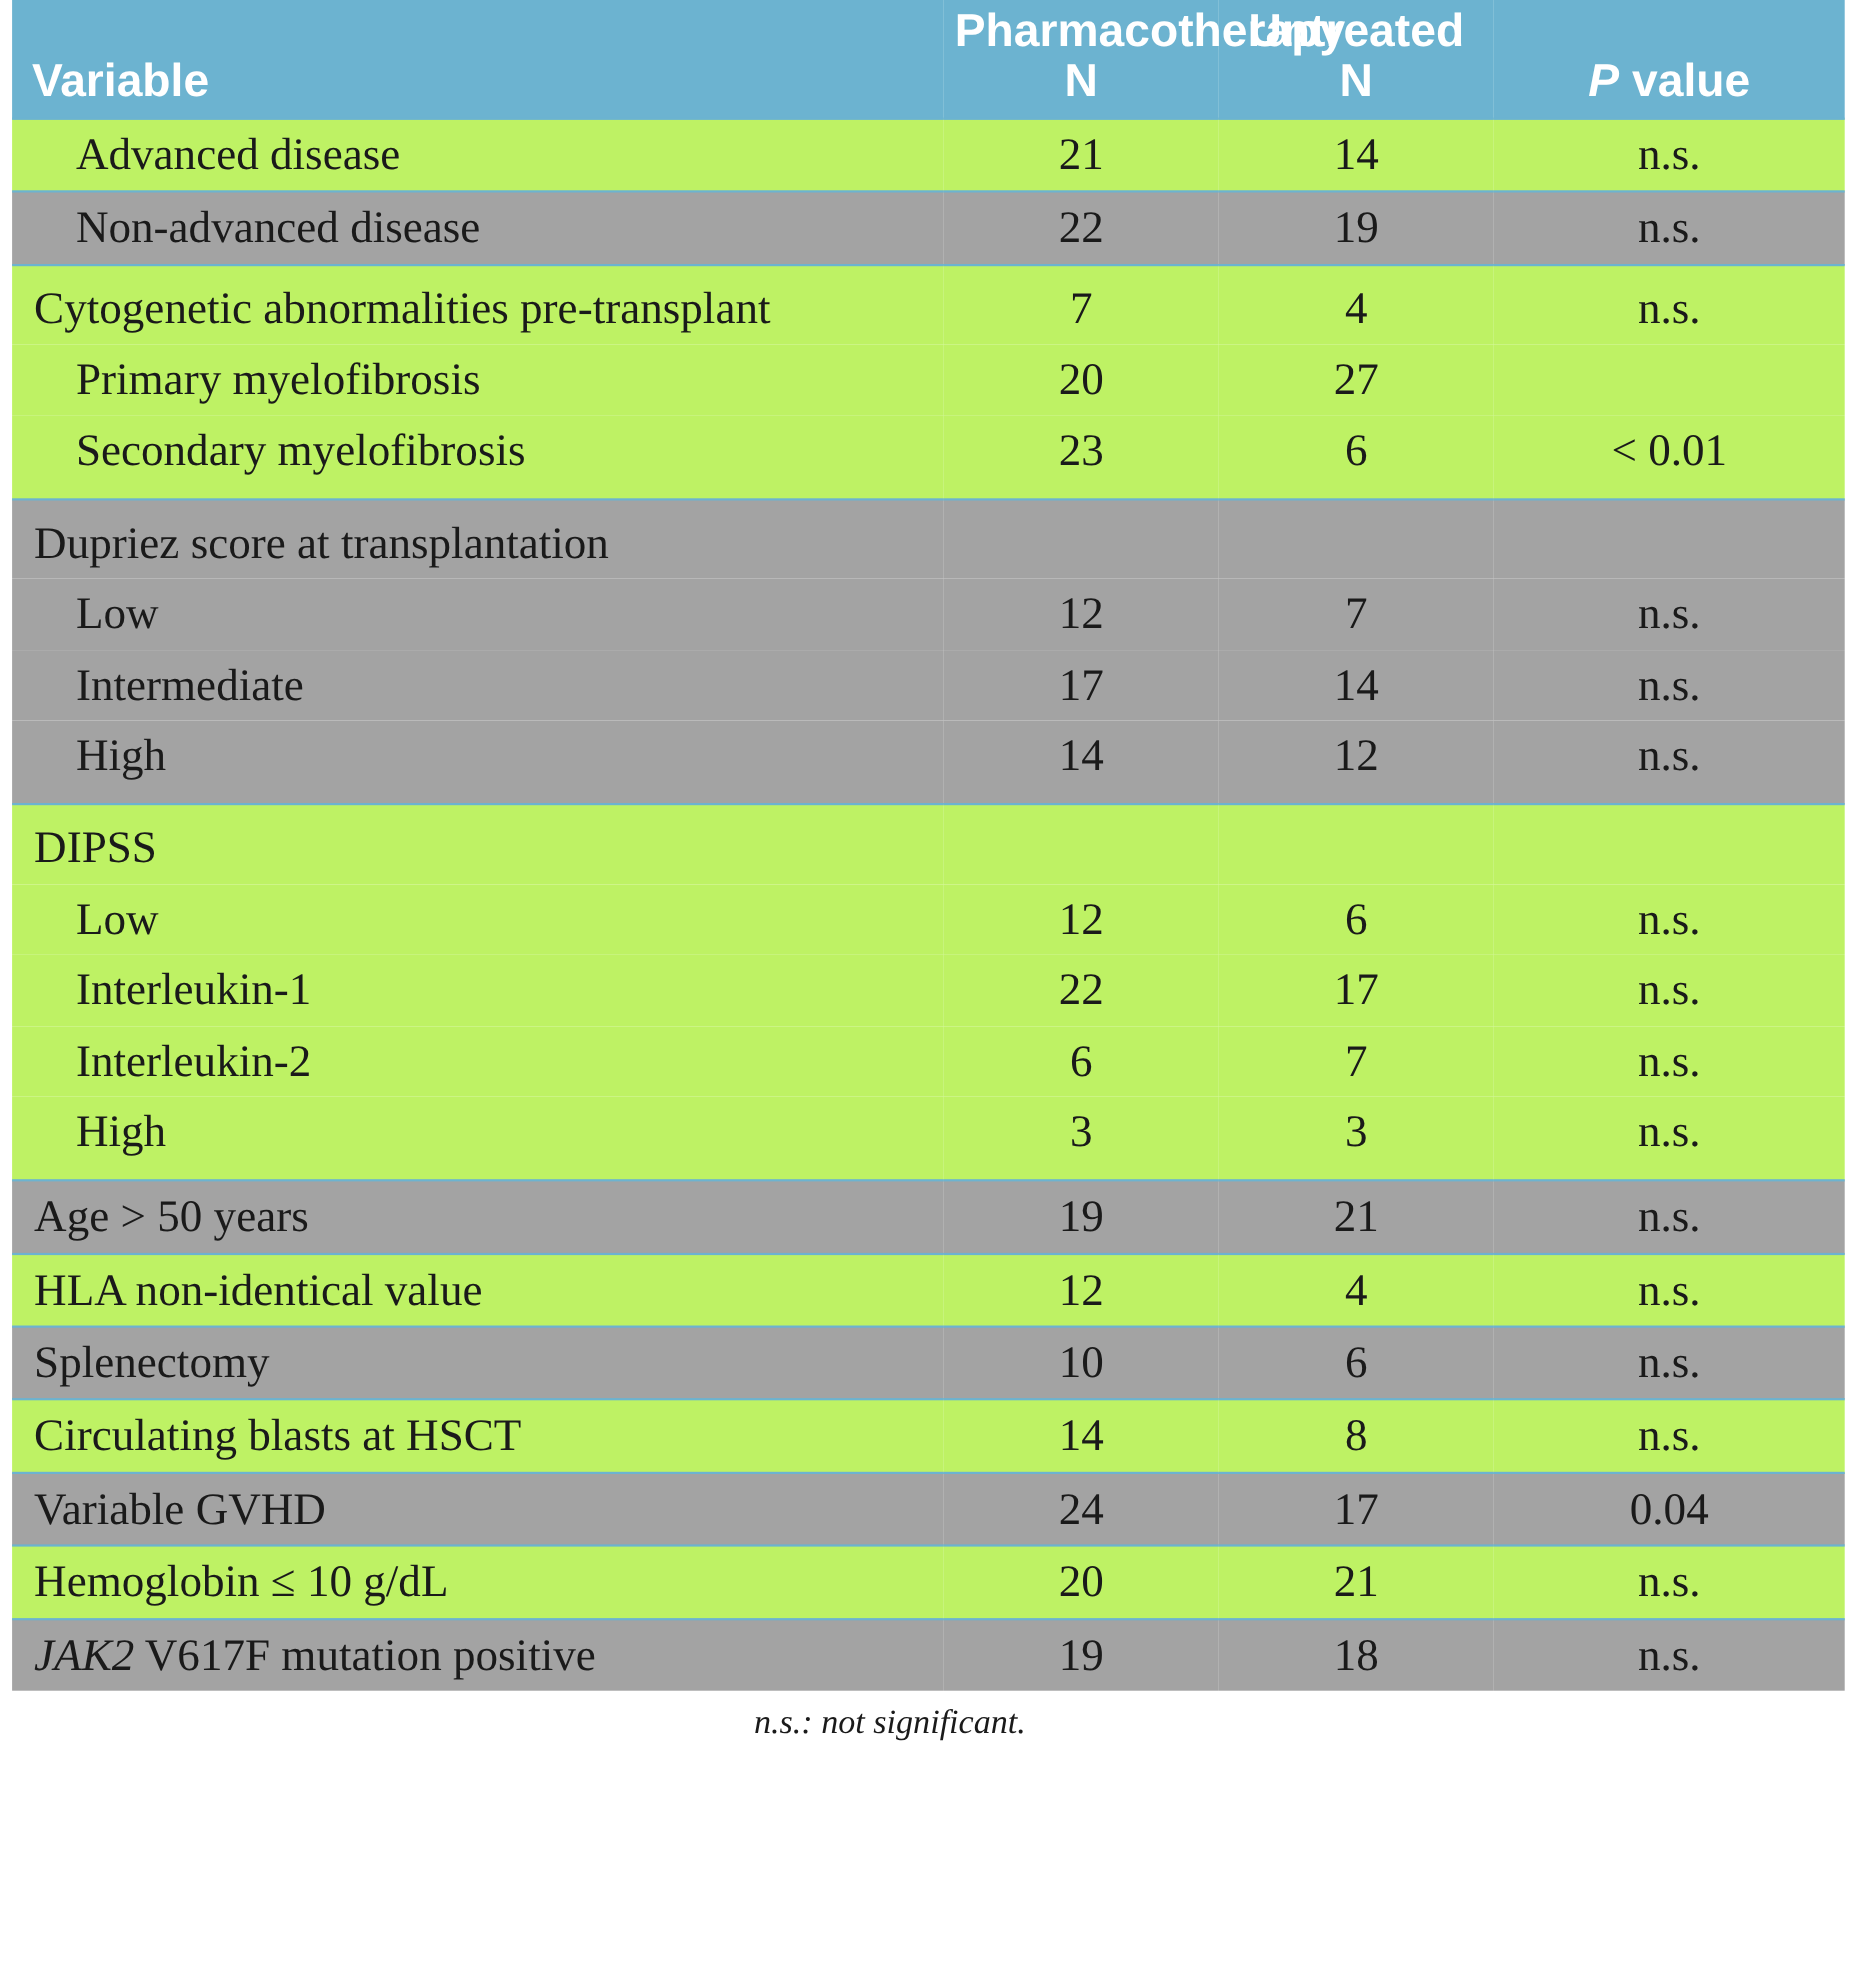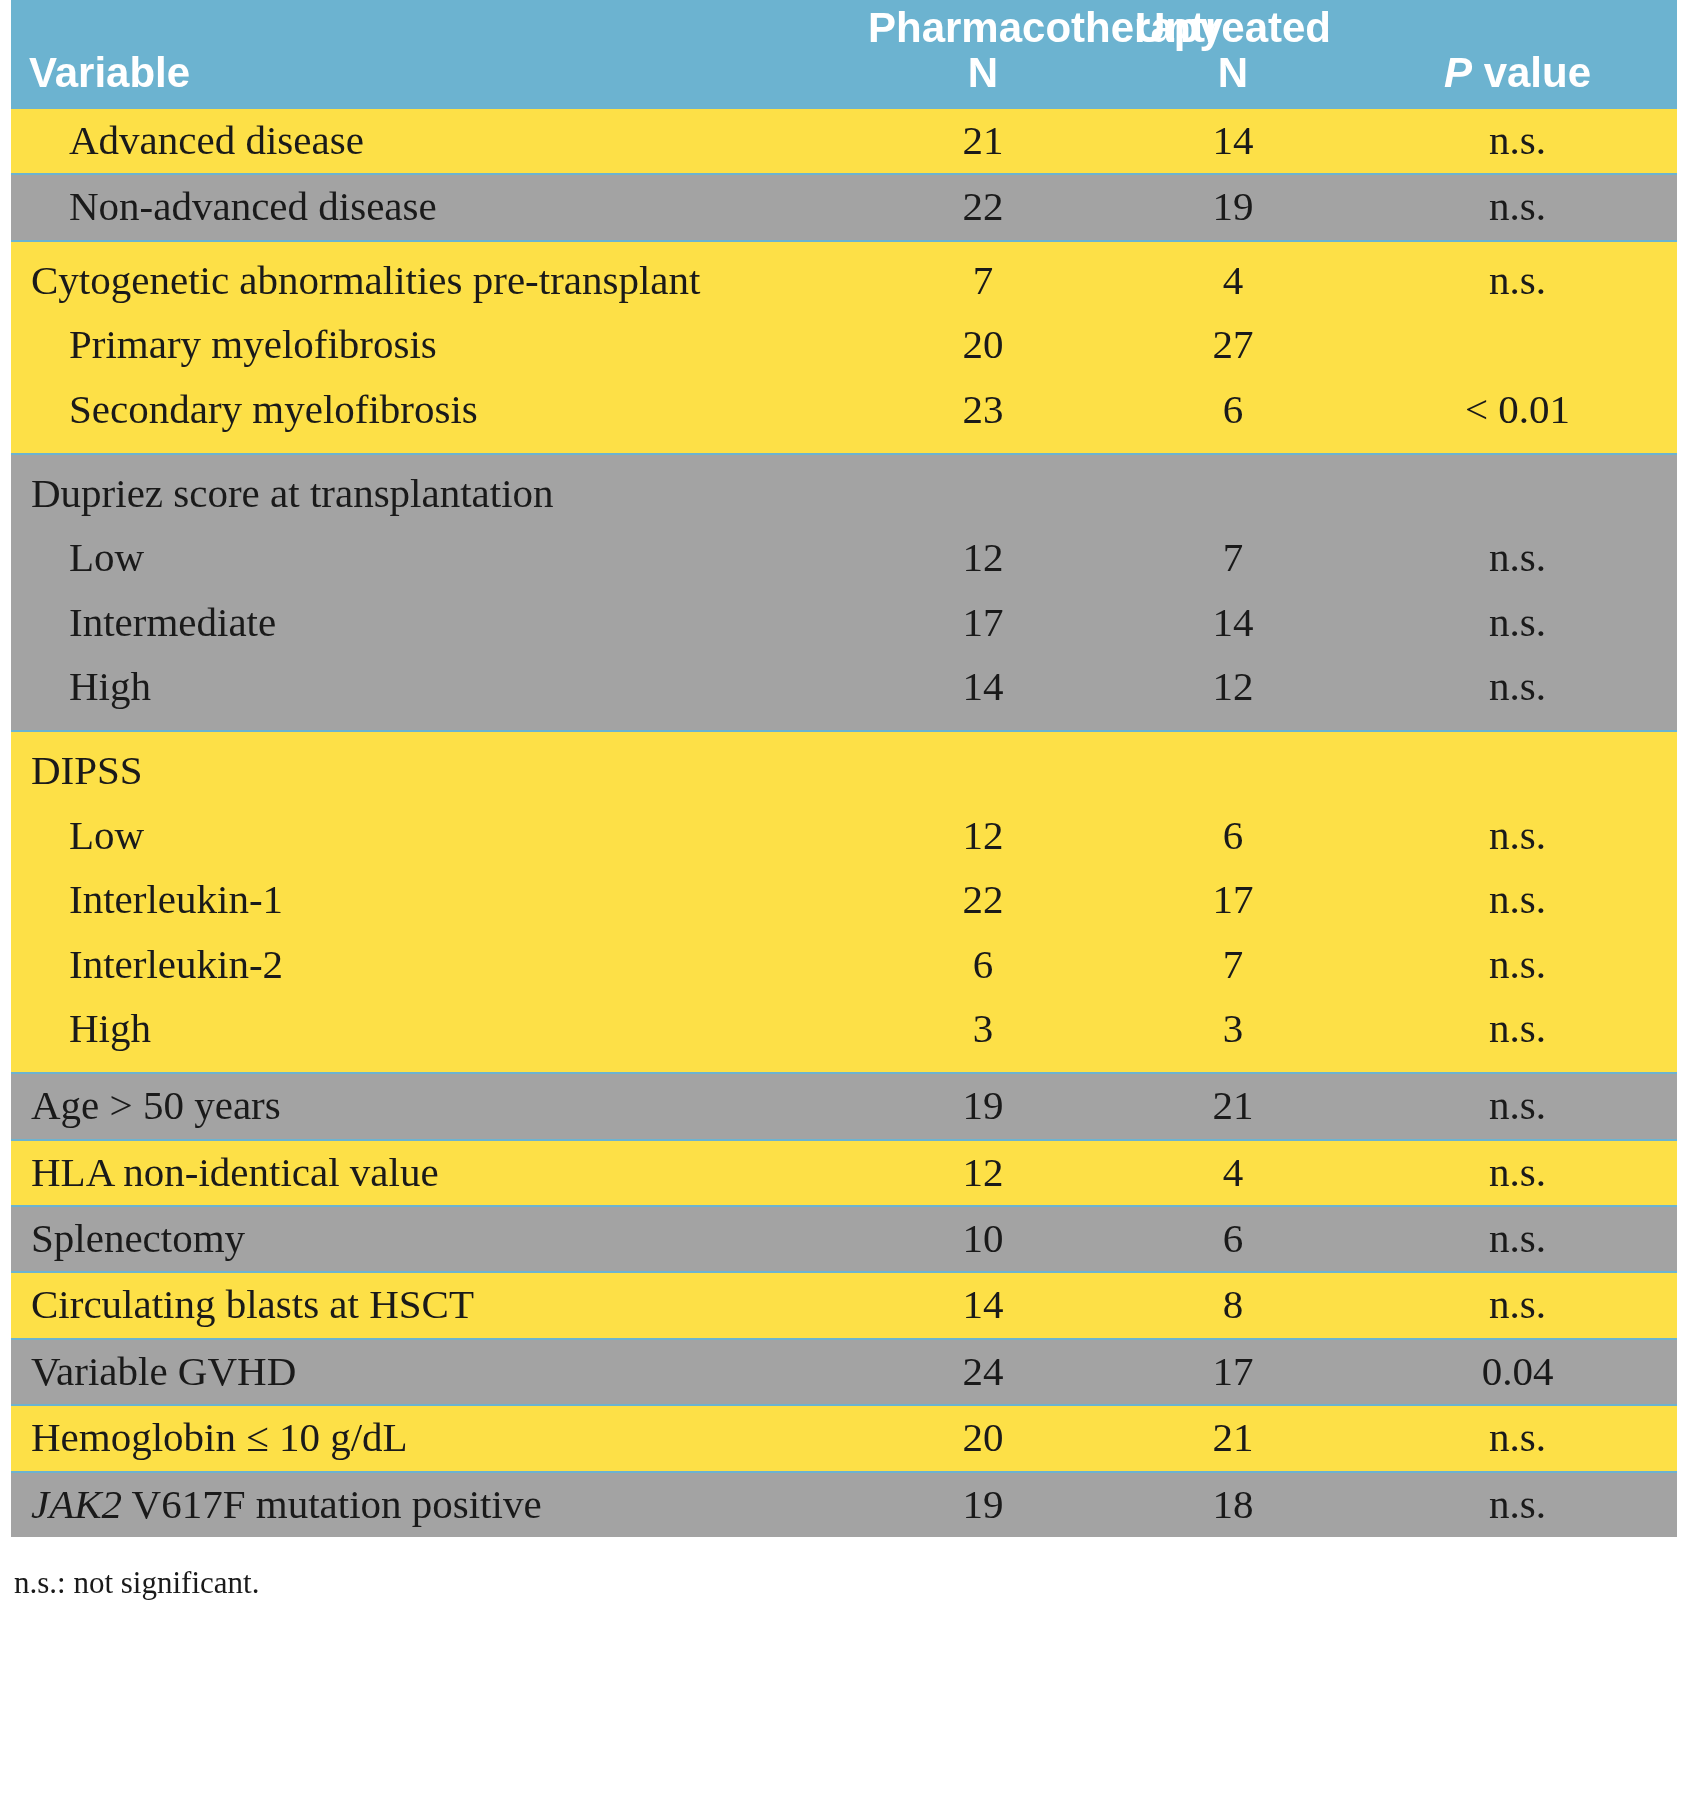--- a/index.html
+++ b/index.html
@@ -60,34 +60,36 @@
   tbody td.v {
     text-align: left;
   }
   tbody td.n, tbody td.p {
     text-align: center;
   }
   tbody tr.shade td {
     background: #a3a3a3;
   }
   tbody tr.plain td {
-    background: #fde047;
+    background: #bef264;
   }
   .indent1 { padding-left: 48px; display: inline-block; }
   .indent0 { padding-left: 10px; display: inline-block; }
   .ital { font-style: italic; }
 
   .group-first td { padding-top: 14px; }
   .group-last td { padding-bottom: 20px; }
 
   .footnote {
     font-family: "Liberation Serif", serif;
+    font-style: italic;
     font-size: 31px;
-    padding: 28px 0 10px 14px;
+    padding: 10px 0 10px 14px;
     color: #1a1a1a;
+    text-align: center;
   }
 </style>
 </head>
 <body>
 
 <div class="table-wrap">
   <table class="data-table">
     <colgroup>
       <col class="c-var">
         <col class="c-pharm">

